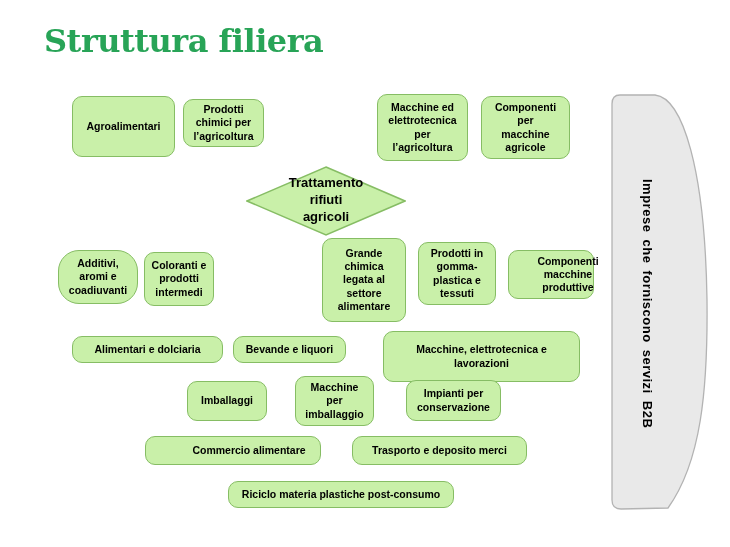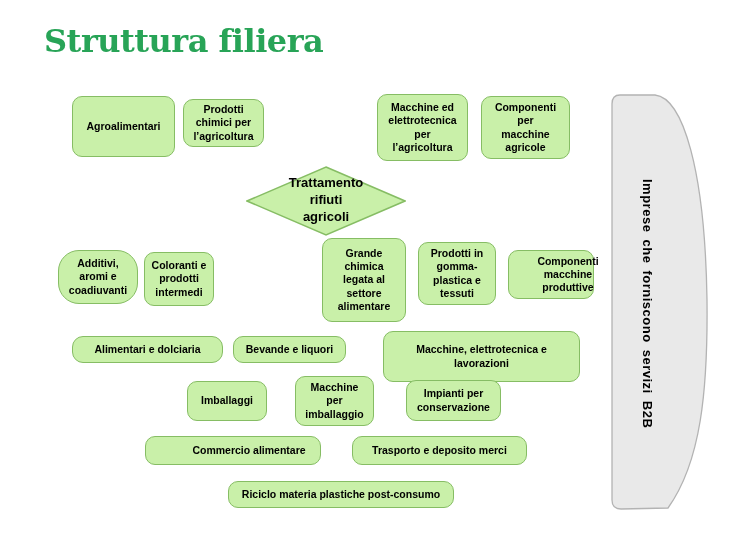--- a/index.html
+++ b/index.html
@@ -99,21 +99,21 @@
     <polygon points="80,1 159,35 80,69 1,35"></polygon>
   </svg>
   <div id="diamond-label">Trattamento rifiuti agricoli</div>
 
   <div class="box" style="left:58px;  top:250px; width:80px; height:54px;border-radius:21px;">Additivi, aromi e coadiuvanti</div>
   <div class="box" style="left:144px; top:252px; width:70px; height:54px;">Coloranti e prodotti intermedi</div>
   <div class="box" style="left:322px; top:238px; width:84px; height:84px;">Grande chimica legata al settore alimentare</div>
   <div class="box" style="left:418px; top:242px; width:78px; height:63px;">Prodotti in gomma-plastica e tessuti</div>
   <div class="box" style="left:508px; top:250px; width:86px; height:49px;padding-left:40px;">Componenti macchine produttive</div>
 
-  <div class="box" style="left:72px;  top:336px; width:151px; height:27px;border-radius:11px;">Alimentari e dolciaria</div>
+  <div class="box" style="left:72px;  top:336px; width:151px; height:27px;">Alimentari e dolciaria</div>
   <div class="box" style="left:233px; top:336px; width:113px; height:27px;">Bevande e liquori</div>
   <div class="box" style="left:383px; top:331px; width:197px; height:51px;">Macchine, elettrotecnica e lavorazioni</div>
 
   <div class="box" style="left:187px; top:381px; width:80px; height:40px;">Imballaggi</div>
   <div class="box" style="left:295px; top:376px; width:79px; height:50px; padding:2px 10px;">Macchine per imballaggio</div>
   <div class="box" style="left:406px; top:380px; width:95px; height:41px;">Impianti per conservazione</div>
 
   <div class="box" style="left:145px; top:436px; width:176px; height:29px;padding-left:38px;">Commercio alimentare</div>
   <div class="box" style="left:352px; top:436px; width:175px; height:29px;">Trasporto e deposito merci</div>
 

